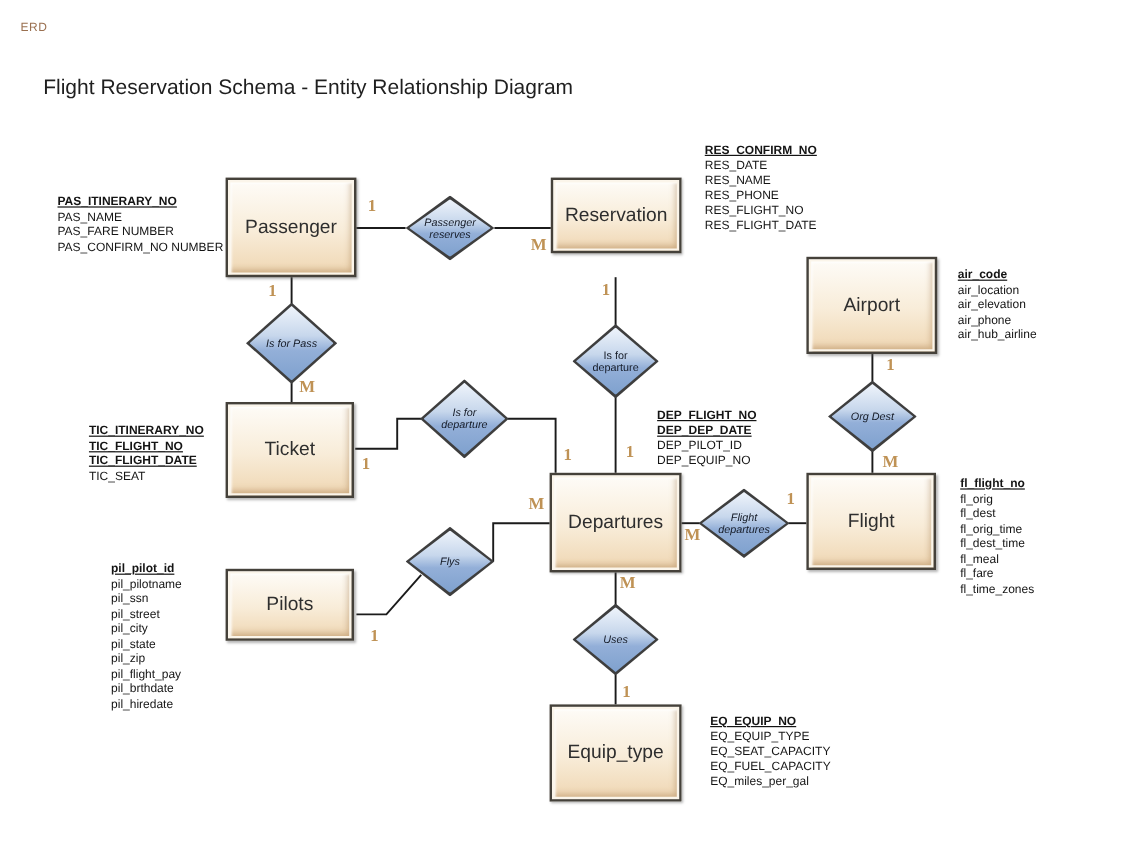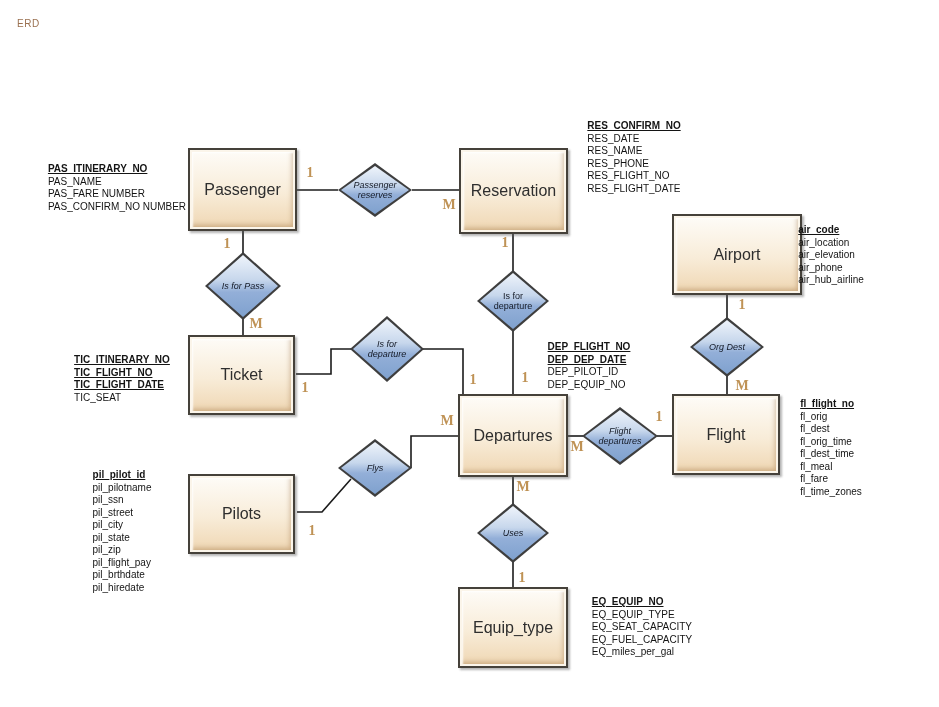--- a/index.html
+++ b/index.html
@@ -51,20 +51,21 @@
     position:absolute;transform:translate(-50%,-50%);
     font-family:"Liberation Serif",serif;font-size:14px;font-weight:bold;
     color:var(--cardinality,#BF9255);
   }
 </style>
 </head>
 <body>
 
 <div id="canvas">
   <div class="app-label">ERD</div>
+  <div class="diagram-title">Flight Reservation Schema - Entity Relationship Diagram</div>
   <svg id="connector-layer" xmlns="http://www.w3.org/2000/svg">
       <polyline points="297,190 338,190" fill="none" stroke="#1B1B1B" stroke-width="1.6"></polyline>
       <polyline points="412,190 459,190" fill="none" stroke="#1B1B1B" stroke-width="1.6"></polyline>
       <polyline points="243,231 243,253" fill="none" stroke="#1B1B1B" stroke-width="1.6"></polyline>
       <polyline points="243,319 243,335" fill="none" stroke="#1B1B1B" stroke-width="1.6"></polyline>
       <polyline points="513,231 513,271" fill="none" stroke="#1B1B1B" stroke-width="1.6"></polyline>
       <polyline points="513,331 513,394" fill="none" stroke="#1B1B1B" stroke-width="1.6"></polyline>
       <polyline points="296,374 331,374 331,349 351,349" fill="none" stroke="#1B1B1B" stroke-width="1.6"></polyline>
       <polyline points="423,349 463,349 463,394" fill="none" stroke="#1B1B1B" stroke-width="1.6"></polyline>
       <polyline points="727,295 727,318" fill="none" stroke="#1B1B1B" stroke-width="1.6"></polyline>
@@ -79,32 +80,32 @@
   <div id="nodes">
       <div class="entity" style="left: 188px; top: 148px; width: 109px; height: 83px;">
         <span>Passenger</span>
       </div>
       <div class="attrs" style="left: 117px; top: 163px;">
         <div class="pk">PAS_ITINERARY_NO</div>
         <div>PAS_NAME</div>
         <div>PAS_FARE NUMBER</div>
         <div>PAS_CONFIRM_NO NUMBER</div>
       </div>
-      <div class="entity" style="left: 459px; top: 148px; width: 109px; height: 86px;">
+      <div class="entity" style="left: 459px; top: 148px; width: 109px; height: 63px;">
         <span>Reservation</span>
       </div>
       <div class="attrs" style="left: 634px; top: 120px;">
         <div class="pk">RES_CONFIRM_NO</div>
         <div>RES_DATE</div>
         <div>RES_NAME</div>
         <div>RES_PHONE</div>
         <div>RES_FLIGHT_NO</div>
         <div>RES_FLIGHT_DATE</div>
       </div>
-      <div class="entity" style="left: 672px; top: 214px; width: 130px; height: 81px;">
+      <div class="entity" style="left: 672px; top: 214px; width: 109px; height: 81px;">
         <span>Airport</span>
       </div>
       <div class="attrs" style="left: 831px; top: 224px;">
         <div class="pk">air_code</div>
         <div>air_location</div>
         <div>air_elevation</div>
         <div>air_phone</div>
         <div>air_hub_airline</div>
       </div>
       <div class="entity" style="left: 188px; top: 335px; width: 107px; height: 80px;">
@@ -131,21 +132,21 @@
       <div class="attrs" style="left: 831px; top: 398px;">
         <div class="pk">fl_flight_no</div>
         <div>fl_orig</div>
         <div>fl_dest</div>
         <div>fl_orig_time</div>
         <div>fl_dest_time</div>
         <div>fl_meal</div>
         <div>fl_fare</div>
         <div>fl_time_zones</div>
       </div>
-      <div class="entity" style="left: 188px; top: 474px; width: 107px; height: 80px; text-align: center;">
+      <div class="entity" style="left: 188px; top: 474px; width: 107px; height: 60px; text-align: center;">
         <span>Pilots</span>
       </div>
       <div class="attrs" style="left: 122px; top: 469px;">
         <div class="pk">pil_pilot_id</div>
         <div>pil_pilotname</div>
         <div>pil_ssn</div>
         <div>pil_street</div>
         <div>pil_city</div>
         <div>pil_state</div>
         <div>pil_zip</div>

